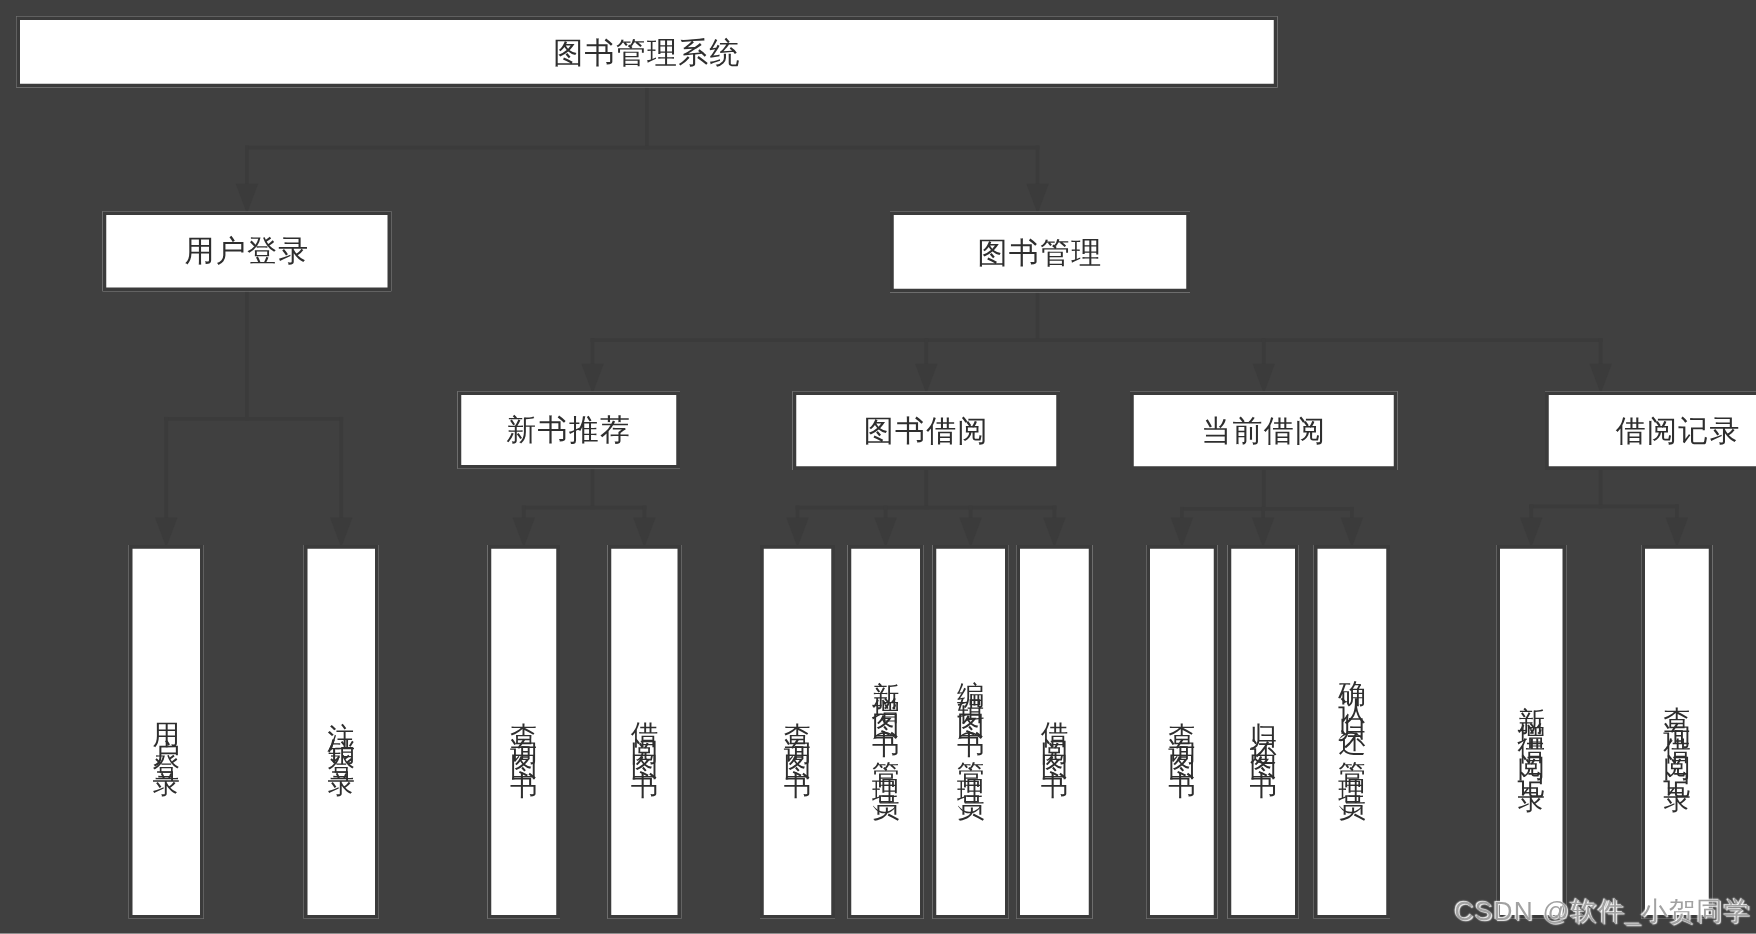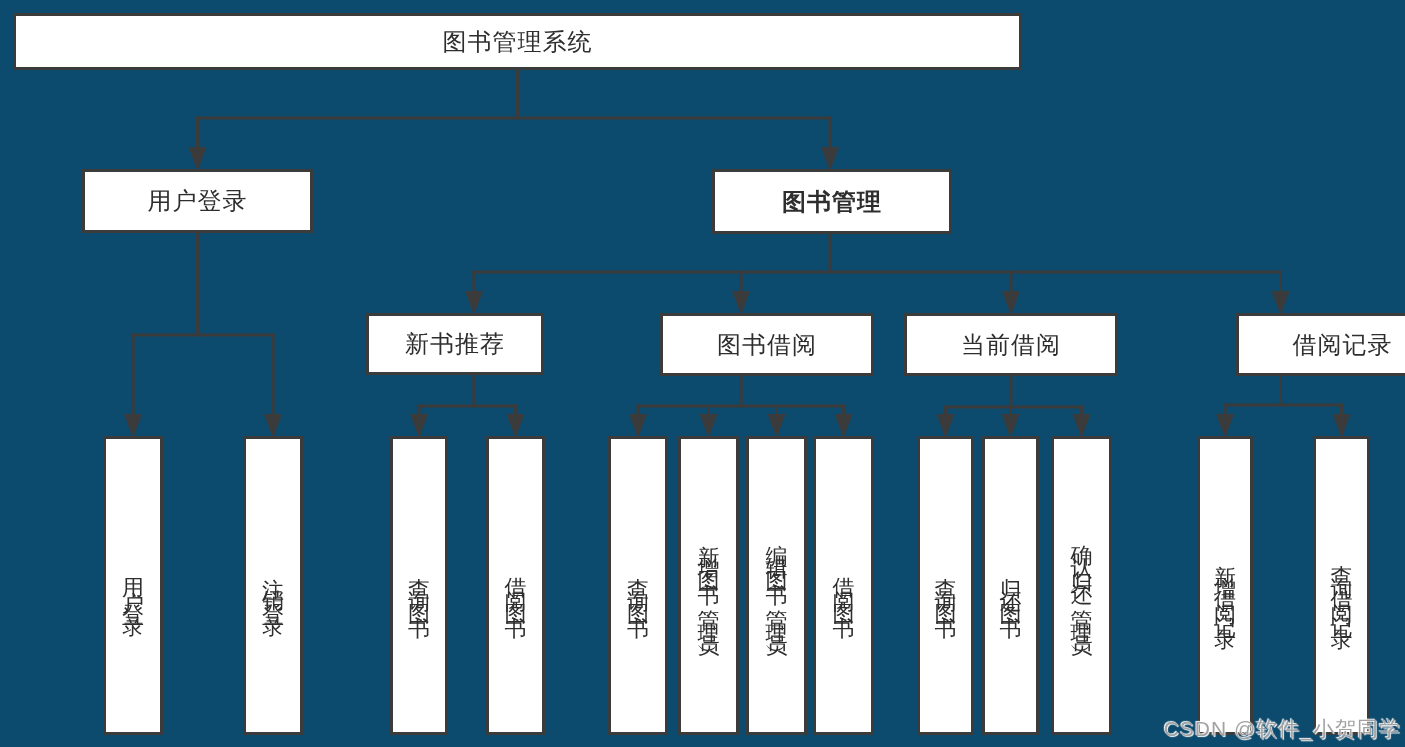--- a/index.html
+++ b/index.html
@@ -1,20 +1,20 @@
 <!DOCTYPE html>
 <html><head>
 <meta charset="utf-8">
 <style>
   html, body { margin: 0; padding: 0; background: #ffffff; }
   .canvas {
     position: relative;
     width: 1405px;
     height: 747px;
-    background: #0c4a6e;
+    background: #404040;
     overflow: hidden;
     font-family: "Liberation Sans", sans-serif;
   }
   #connectors {
     position: absolute;
     left: 0; top: 0;
     z-index: 0;
   }
   #nodes .node {
     position: absolute;
@@ -106,27 +106,27 @@
       <line x1="1341.5" y1="405" x2="1341.5" y2="420" stroke="#3b3b3b" stroke-width="3" stroke-linecap="square"></line>
       <polygon points="1332.5,414 1350.5,414 1341.5,438" fill="#3b3b3b"></polygon>
     </svg>
   <div id="nodes">
       <div class="node h" style="left: 13px; top: 13px; width: 1009px; height: 57px;">
         <span class="lbl">图书管理系统</span>
       </div>
       <div class="node h" style="left: 82px; top: 169px; width: 231px; height: 64px;">
         <span class="lbl">用户登录</span>
       </div>
-      <div class="node h" style="left: 712px; top: 169px; width: 240px; height: 65px; font-weight: bold;">
+      <div class="node h" style="left: 712px; top: 169px; width: 240px; height: 65px;">
         <span class="lbl">图书管理</span>
       </div>
       <div class="node h" style="left: 366px; top: 313px; width: 178px; height: 62px;">
         <span class="lbl">新书推荐</span>
       </div>
-      <div class="node h" style="left: 634px; top: 313px; width: 214px; height: 63px; margin-left: 26px;">
+      <div class="node h" style="left: 634px; top: 313px; width: 214px; height: 63px;">
         <span class="lbl">图书借阅</span>
       </div>
       <div class="node h" style="left: 904px; top: 313px; width: 214px; height: 63px; align-items: center;">
         <span class="lbl">当前借阅</span>
       </div>
       <div class="node h" style="left: 1236px; top: 313px; width: 213px; height: 63px;">
         <span class="lbl">借阅记录</span>
       </div>
       <div class="node v" style="left: 103px; top: 436px; width: 60px; height: 299px;">
         <span class="lbl">用户登录</span>

